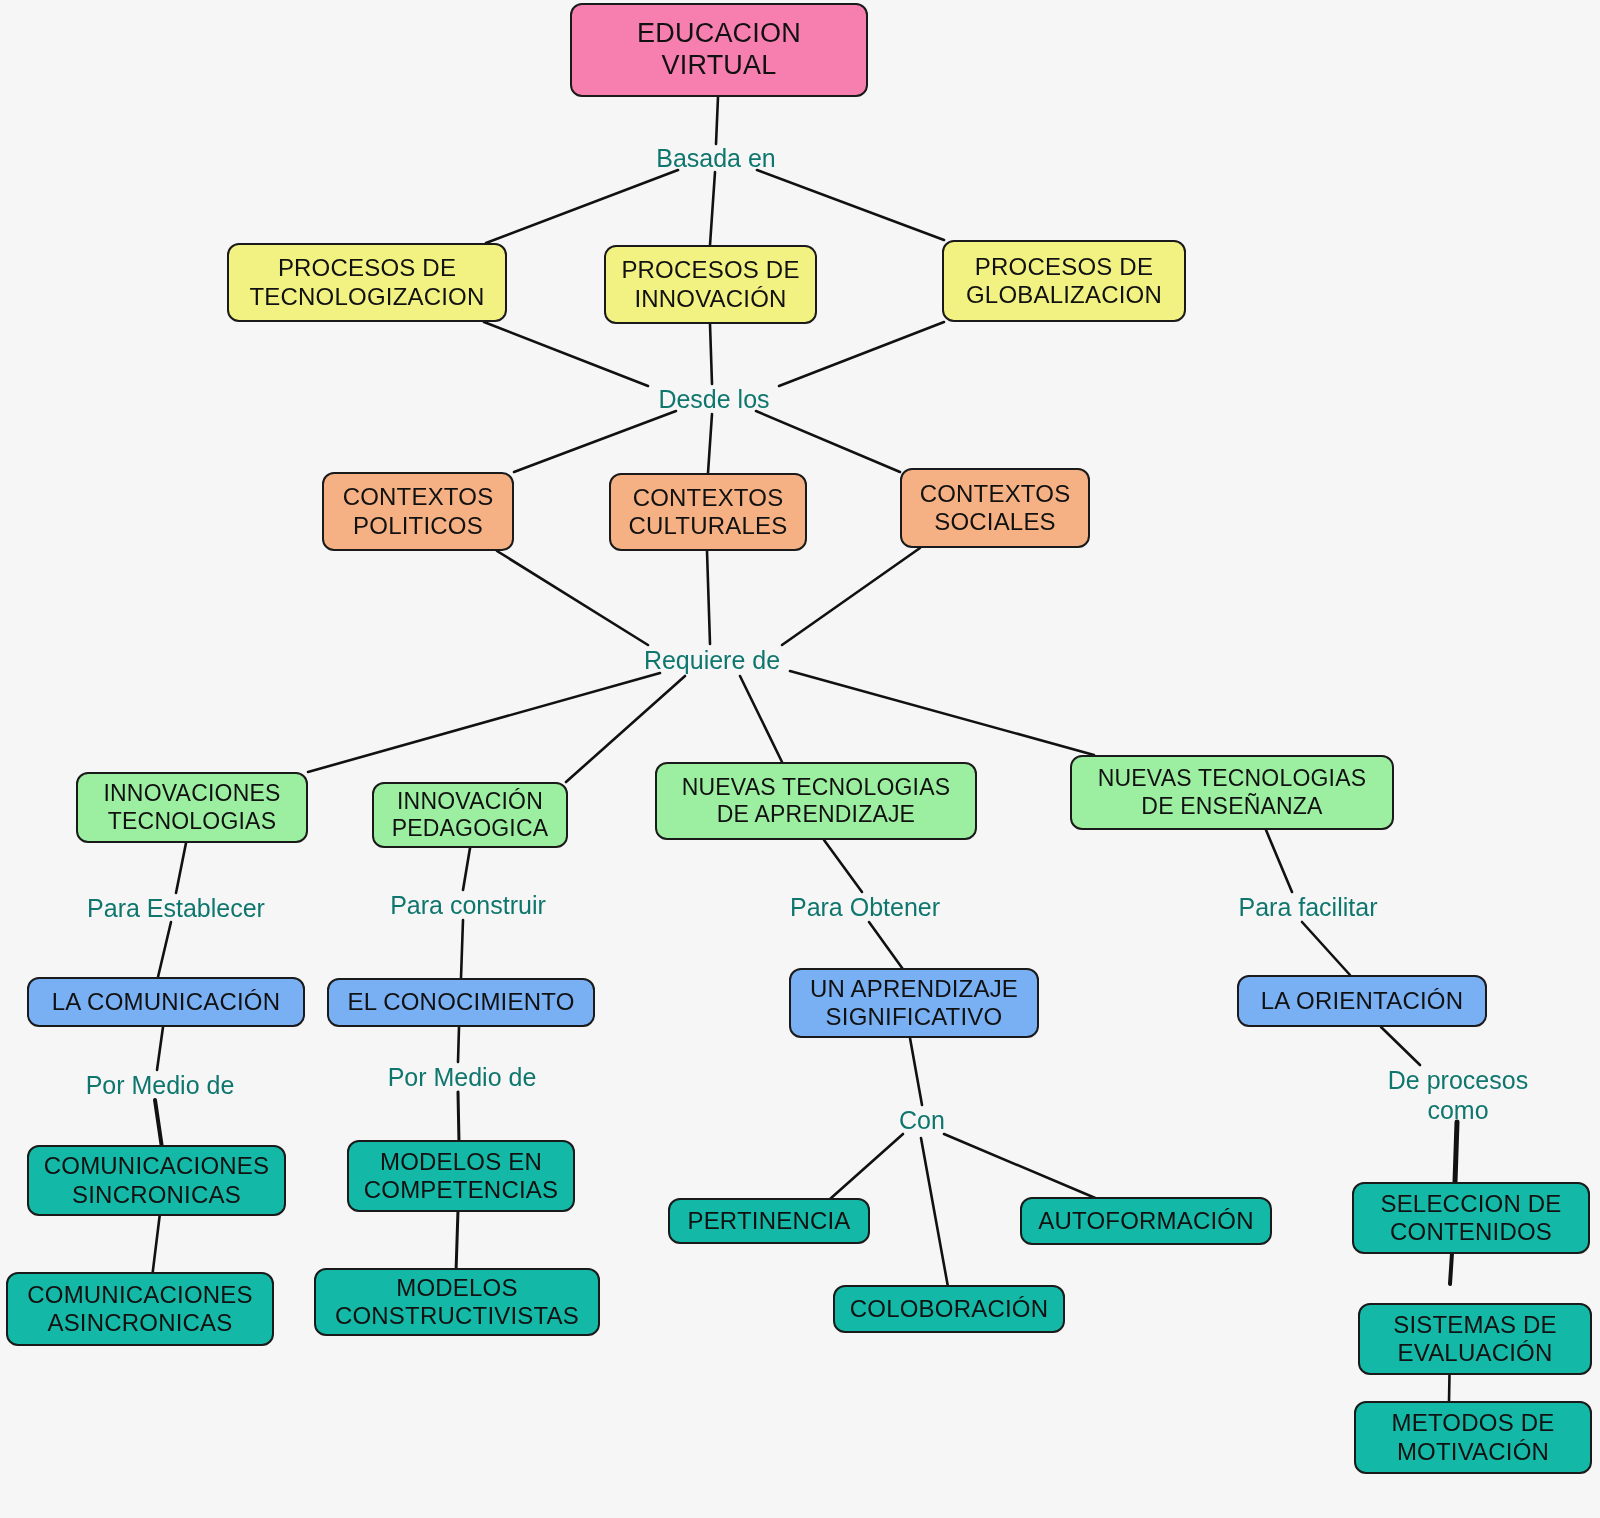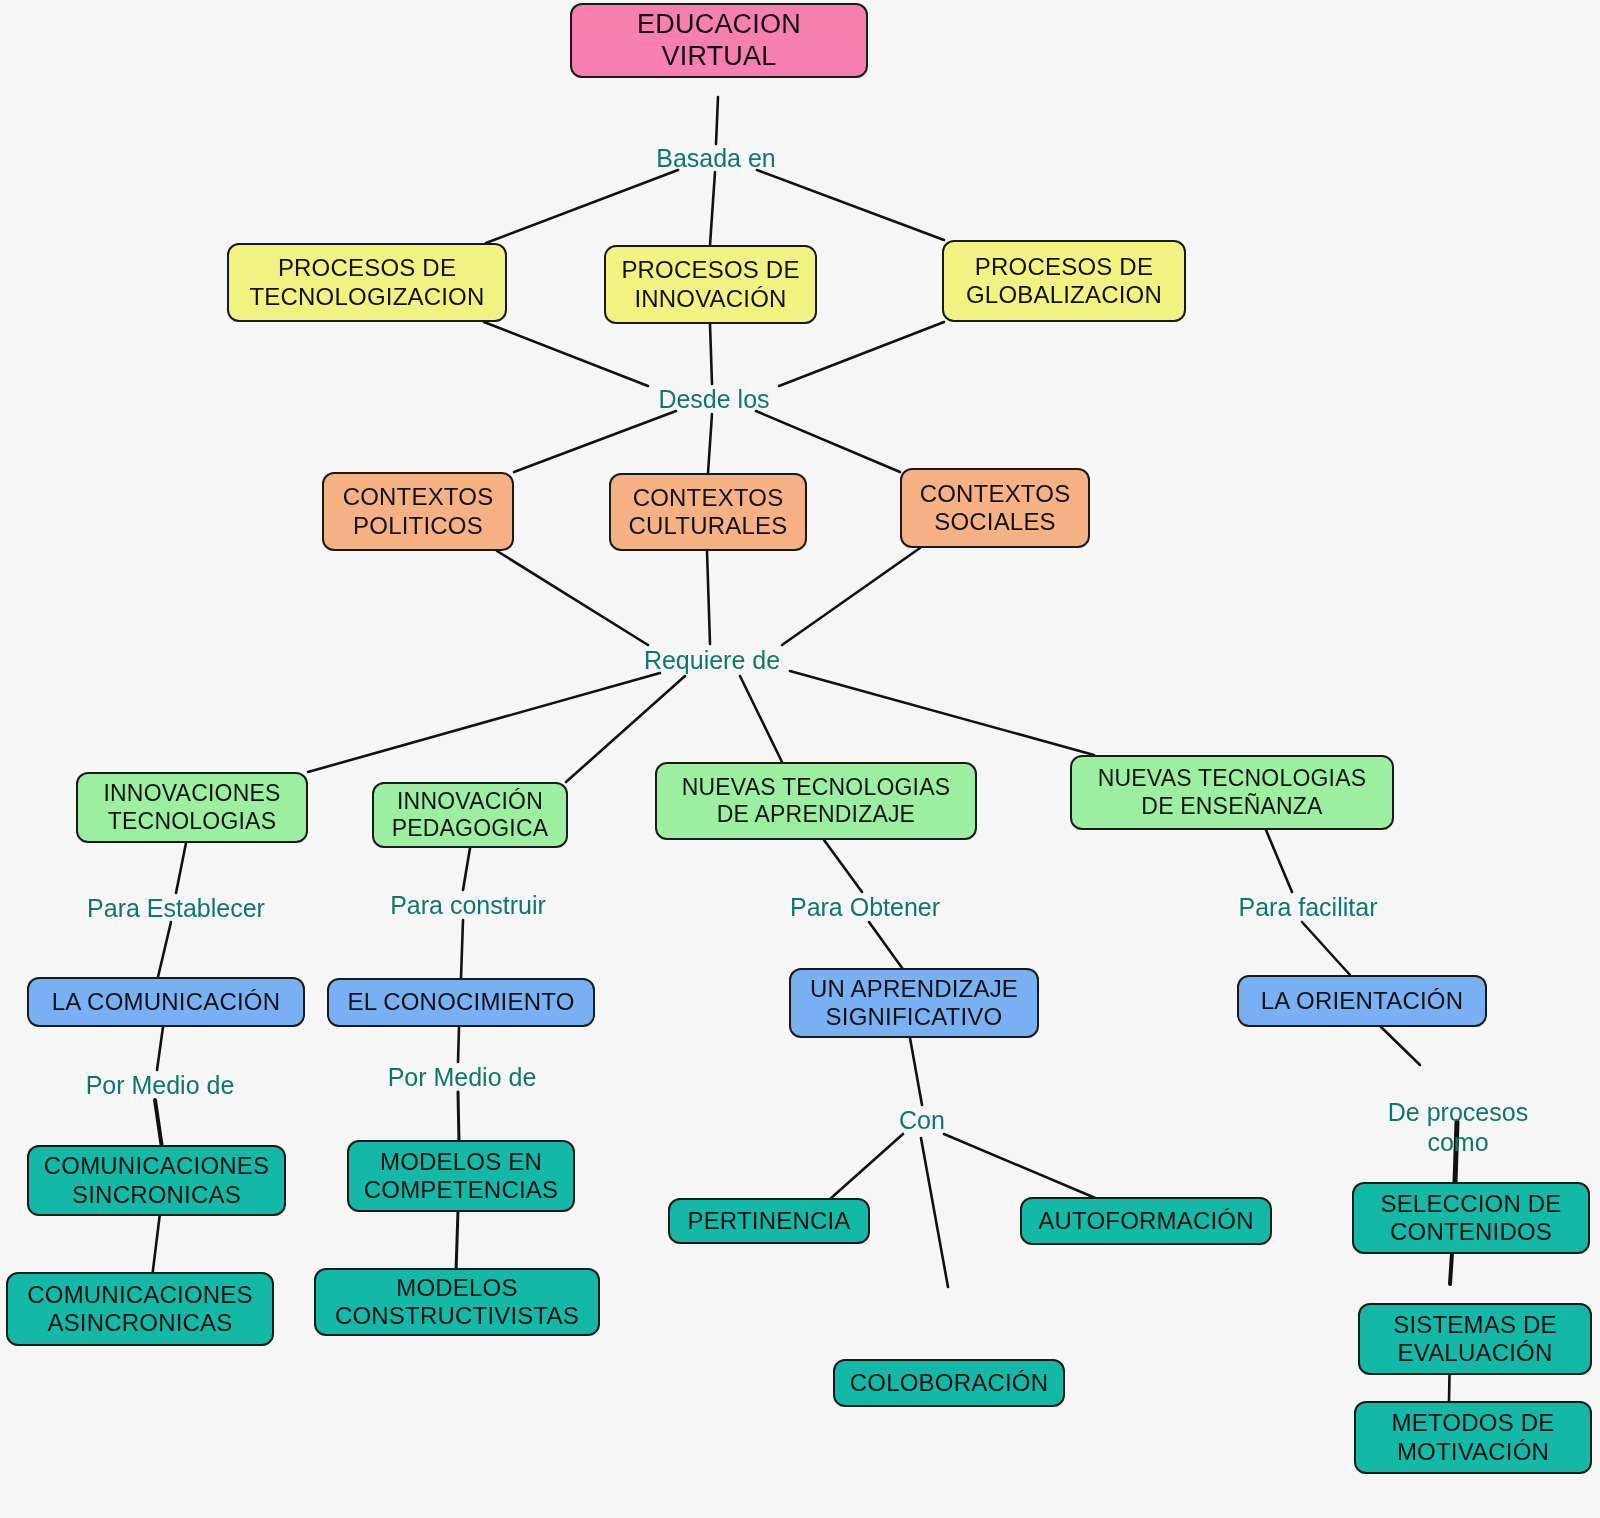--- a/index.html
+++ b/index.html
@@ -108,21 +108,21 @@
       <path d="M921 1138 L948 1287"></path>
       <path d="M944 1134 L1100 1200"></path>
 
       <path d="M160 1213 L152 1278"></path>
       <path d="M458 1210 L456 1272" stroke-width="3"></path>
       <path d="M1452 1253 L1450 1284" stroke-width="4"></path>
       <path d="M1450 1345 L1449 1402"></path>
     </g>
   </svg>
 
-  <div class="node n-root" style="left:570px; top:3px; width:298px; height:75px; font-size:27px;">EDUCACION VIRTUAL</div>
+  <div class="node n-root" style="left:570px; top:3px; width:298px; height:94px; font-size:27px;">EDUCACION VIRTUAL</div>
 
   <div class="link-label" style="left:616px; top:143px; width:200px; font-size:25px;">Basada en</div>
 
   <div class="node n-yellow" style="left:227px; top:243px; width:280px; height:79px; font-size:24px;">PROCESOS DE
 TECNOLOGIZACION</div>
   <div class="node n-yellow" style="left:604px; top:245px; width:213px; height:79px; font-size:24px;">PROCESOS DE
 INNOVACIÓN</div>
   <div class="node n-yellow" style="left:942px; top:240px; width:244px; height:82px; font-size:24px;">PROCESOS DE
 GLOBALIZACION</div>
 
@@ -153,35 +153,35 @@
 
   <div class="node n-blue" style="left:27px; top:977px; width:278px; height:50px; font-size:24px;">LA COMUNICACIÓN</div>
   <div class="node n-blue" style="left:327px; top:978px; width:268px; height:49px; font-size:24px;">EL CONOCIMIENTO</div>
   <div class="node n-blue" style="left:789px; top:968px; width:250px; height:70px; font-size:24px;">UN APRENDIZAJE
 SIGNIFICATIVO</div>
   <div class="node n-blue" style="left:1237px; top:975px; width:250px; height:52px; font-size:24px;">LA ORIENTACIÓN</div>
 
   <div class="link-label" style="left:70px; top:1070px; width:180px; font-size:25px;">Por Medio de</div>
   <div class="link-label" style="left:372px; top:1062px; width:180px; font-size:25px;">Por Medio de</div>
   <div class="link-label" style="left:862px; top:1105px; width:120px; font-size:25px;">Con</div>
-  <div class="link-label" style="left:1368px; top:1065px; width:180px; font-size:25px;margin-top:32px;">De procesos
+  <div class="link-label" style="left:1368px; top:1065px; width:180px; font-size:25px;">De procesos
 como</div>
 
   <div class="node n-purple" style="left:27px; top:1145px; width:259px; height:71px; font-size:24px;">COMUNICACIONES
 SINCRONICAS</div>
   <div class="node n-purple" style="left:6px; top:1272px; width:268px; height:74px; font-size:24px;">COMUNICACIONES
 ASINCRONICAS</div>
 
   <div class="node n-purple" style="left:347px; top:1140px; width:228px; height:72px; font-size:24px;">MODELOS EN
 COMPETENCIAS</div>
   <div class="node n-purple" style="left:314px; top:1268px; width:286px; height:68px; font-size:24px;">MODELOS
 CONSTRUCTIVISTAS</div>
 
   <div class="node n-purple" style="left:668px; top:1198px; width:202px; height:46px; font-size:24px;text-align:right;">PERTINENCIA</div>
-  <div class="node n-purple" style="left:833px; top:1359px; width:232px; height:48px; font-size:24px;text-align:center;">COLOBORACIÓN</div>
+  <div class="node n-purple" style="left:833px; top:1285px; width:232px; height:48px; font-size:24px;text-align:center;">COLOBORACIÓN</div>
   <div class="node n-purple" style="left:1020px; top:1197px; width:252px; height:48px; font-size:24px;">AUTOFORMACIÓN</div>
 
   <div class="node n-purple" style="left:1352px; top:1182px; width:238px; height:72px; font-size:24px;">SELECCION DE
 CONTENIDOS</div>
   <div class="node n-purple" style="left:1358px; top:1283px; width:234px; height:72px; font-size:24px;margin-top:20px;">SISTEMAS DE
 EVALUACIÓN</div>
   <div class="node n-purple" style="left:1354px; top:1401px; width:238px; height:73px; font-size:24px;">METODOS DE
 MOTIVACIÓN</div>
 
 </div>

